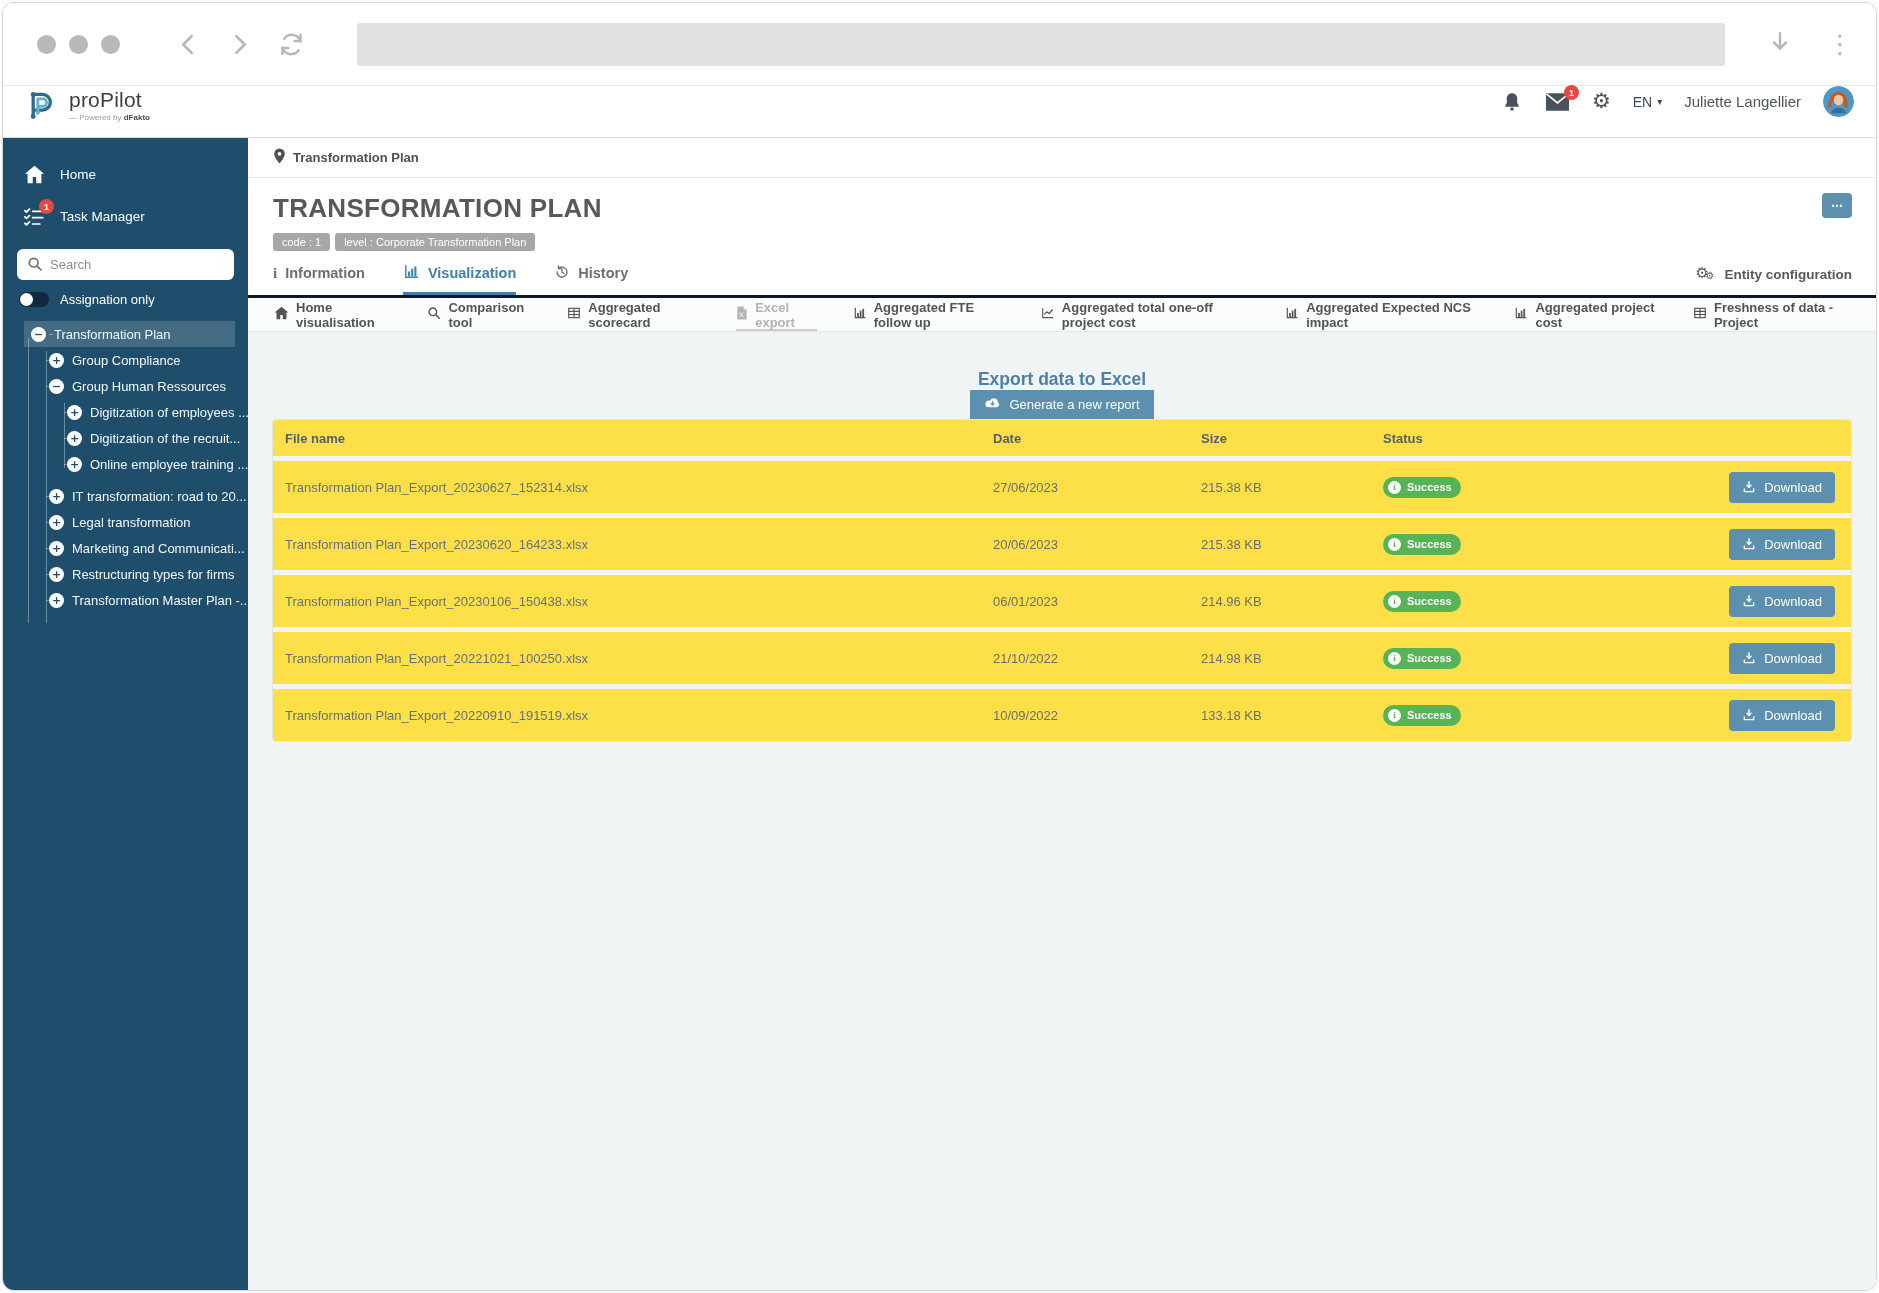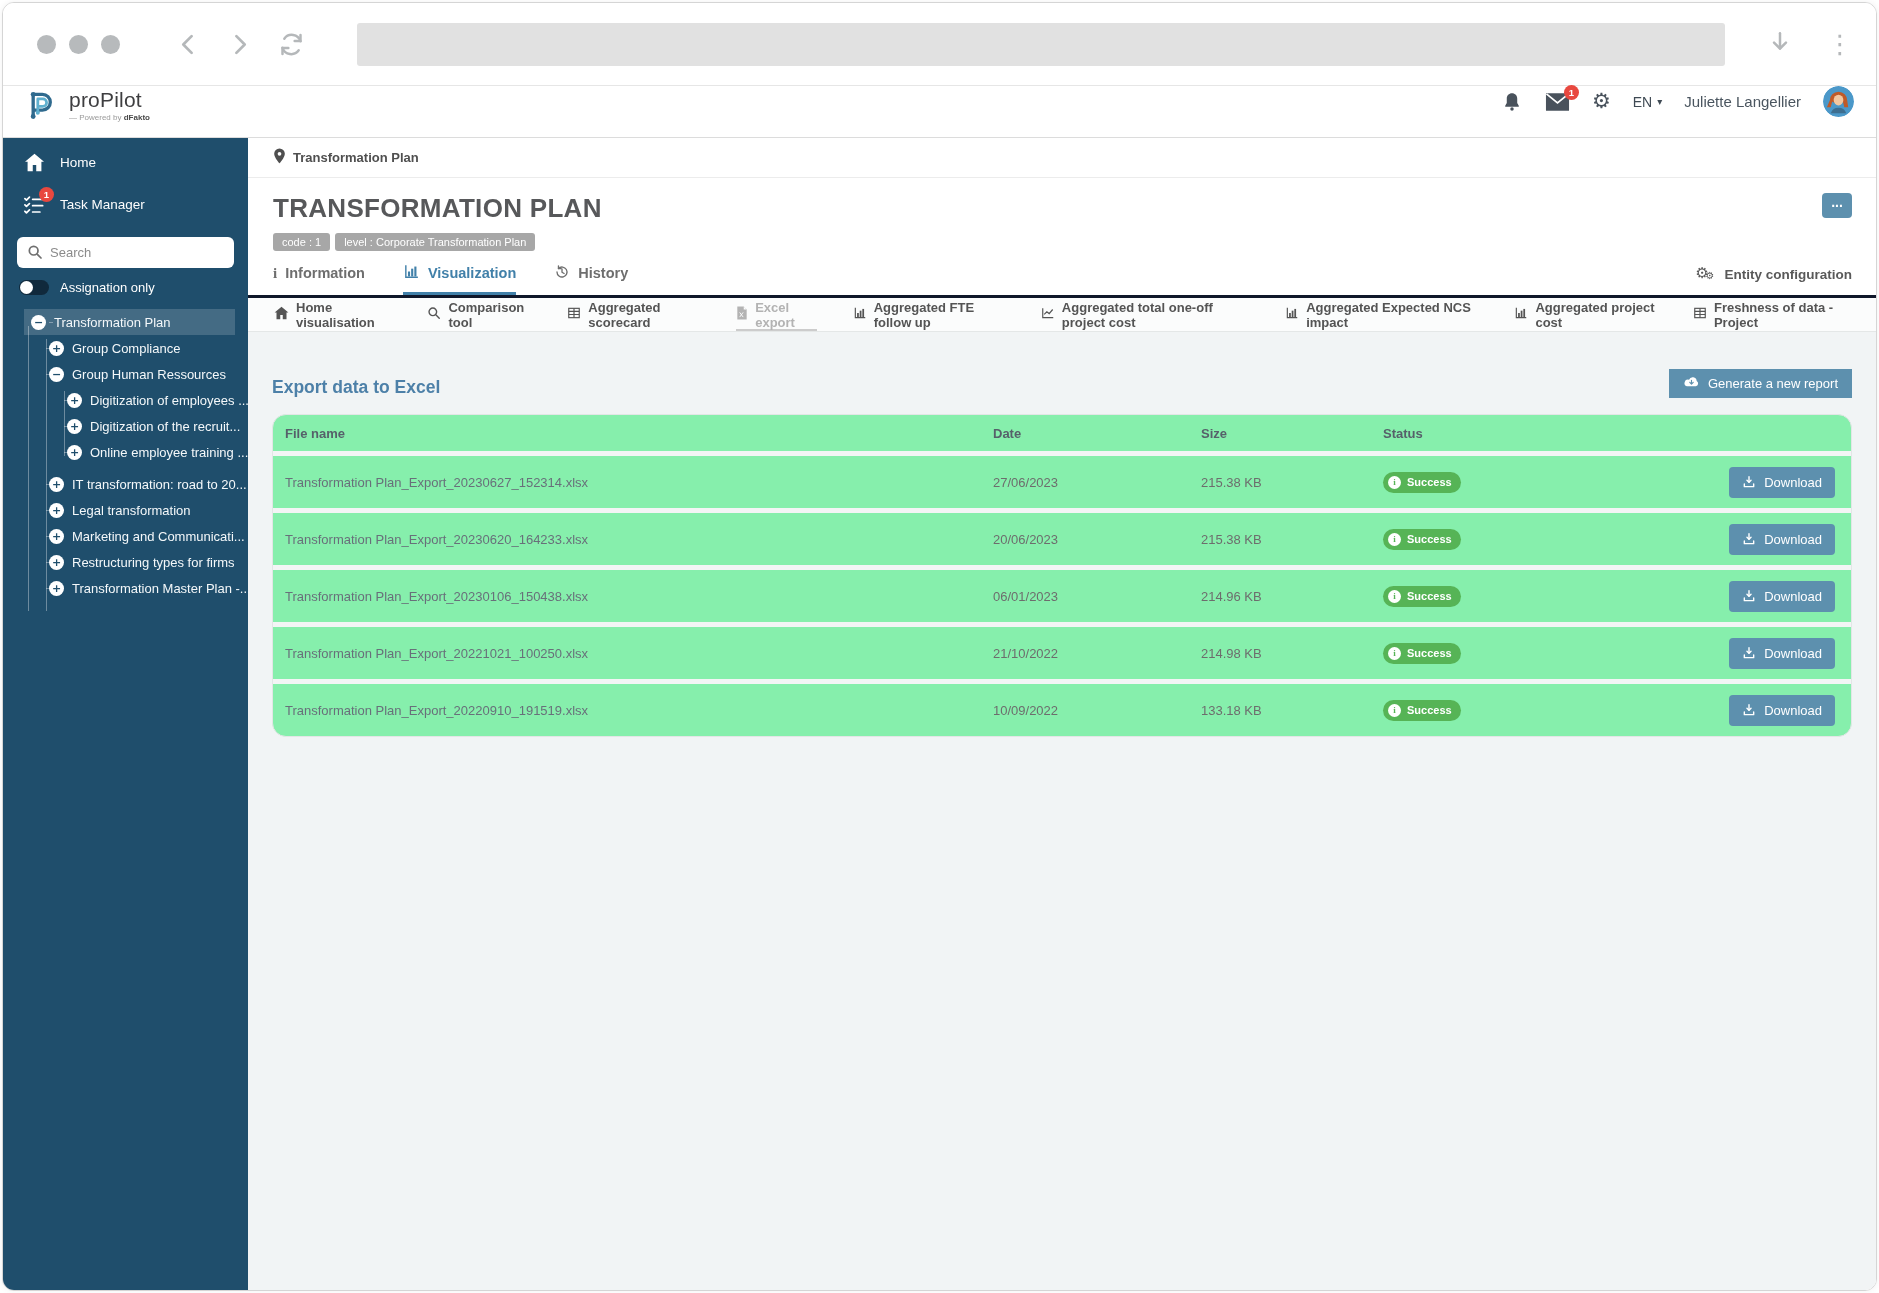--- a/index.html
+++ b/index.html
@@ -33,21 +33,21 @@
   .gear-glyph { font-size:21px; color:#49525c; line-height:1; }
   .lang { display:flex; align-items:center; gap:5px; font-size:14px; color:#3f4a54; }
   .caret { font-size:10px; color:#3f4a54; }
   .username { font-size:15px; color:#4a555f; }
   .avatar { width:31px; height:31px; border-radius:50%; overflow:hidden; display:block; }
 
   
   .app-body { flex:1; display:flex; min-height:0; }
 
   
-  .sidebar { width:245px; background:#1f4e6c; color:#fff; flex:0 0 auto; padding-top:4px; }
+  .sidebar { width:245px; background:#1f4e6c; color:#fff; flex:0 0 auto; padding-top:16px; }
   .nav-item { display:flex; align-items:center; gap:15px; padding:11px 20px; font-size:13.5px; color:#fdfdfd; cursor:pointer; }
   .nav-ico { position:relative; width:22px; display:flex; justify-content:center; }
   .search-wrap { margin:12px 14px 5px 14px; position:relative;border-radius:13px; }
   .search-wrap input { width:100%; height:31px; border:none; border-radius:6px; padding:0 10px 0 33px; font-size:13px;
                        color:#444; font-family:"Liberation Sans",sans-serif; outline:none; }
   .search-wrap input::placeholder { color:#8b8b8b; }
   .search-ic { position:absolute; left:10px; top:7px; color:#6f6f6f; }
   .toggle-row { display:flex; align-items:center; gap:11px; padding:7px 16px 10px 16px; font-size:13px; }
   .toggle { width:30px; height:15px; border-radius:8px; background:#10293c; position:relative; flex:0 0 auto; cursor:pointer; }
   .toggle .knob { position:absolute; left:1px; top:1px; width:13px; height:13px; background:#fff; border-radius:50%; }
@@ -93,26 +93,26 @@
 
   
   .subtabs { height:37px; background:#fbfcfc; border-top:3px solid #0f172a; border-bottom:1px solid #e4e7e7;
              display:flex; align-items:stretch; gap:36px; padding:0 26px; flex:0 0 auto; }
   .subtab { display:flex; align-items:center; gap:7px; font-size:13px; font-weight:bold; color:#545454; cursor:pointer; }
   .subtab svg { flex:0 0 auto; }
   .subtab.active { color:#b3b3b3; box-shadow:inset 0 -2px 0 #cccccc; }
 
   
   .content { flex:1; background:#f1f4f5; padding:0 24px; min-height:0; }
-  .section-head { margin-top:37px; display:flex; justify-content:space-between; align-items:flex-end; }
+  .section-head { margin-top:37px; display:flex; justify-content:space-between; align-items:center;flex-direction:column; }
   .section-title { color:#4d80a8; font-size:17.5px; font-weight:bold; }
   .gen-btn { background:#5d90ae; color:#fff; border:none; border-radius:0; height:29px; padding:0 14px;
              font-size:13px; display:flex; align-items:center; gap:8px; cursor:pointer; font-family:"Liberation Sans",sans-serif; }
 
-  .table { margin-top:16px; background:#86efac; border:1px solid #e3e6e6; border-radius:14px; }
+  .table { background:#fde047; border:1px solid #e3e6e6; border-radius:4px; }
   .thead, .trow { display:grid; grid-template-columns:708px 208px 182px 250px 1fr; align-items:center; padding-left:12px; }
   .thead { height:36px; font-size:13px; font-weight:bold; color:#56606a; }
   .trow { height:57px; border-top:5px solid #f3f5f5; font-size:13px; color:#6d6d6d; }
   .cell-file { color:#68707a; }
   .cell-last { display:flex; justify-content:flex-end; padding-right:16px; }
   .badge-success { display:inline-flex; align-items:center; gap:6px; background:#56b456; color:#fff; height:21px;
                    border-radius:11px; padding:0 9px 0 5px; font-size:11px; font-weight:bold; }
   .info-dot { width:13px; height:13px; border-radius:50%; background:#fff; color:#56b456; font-size:9px; font-weight:bold;
               display:flex; align-items:center; justify-content:center; font-family:"Liberation Serif",serif; }
   .dl-btn { background:#5d90ae; color:#fff; border:none; border-radius:4px; height:31px; padding:0 13px;

